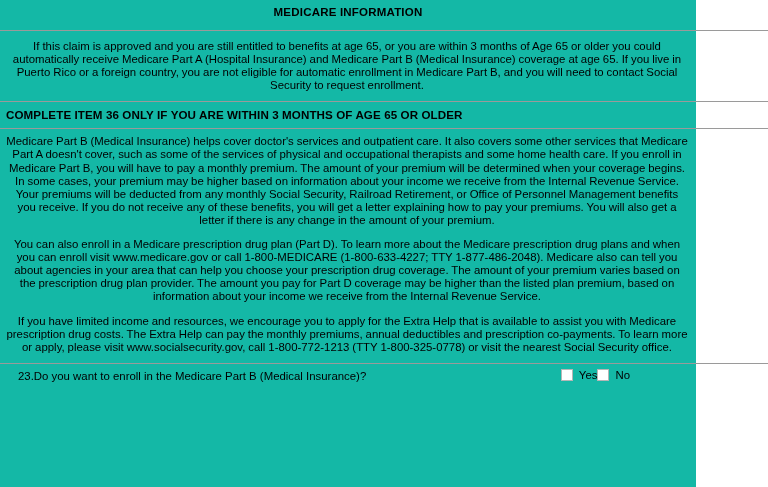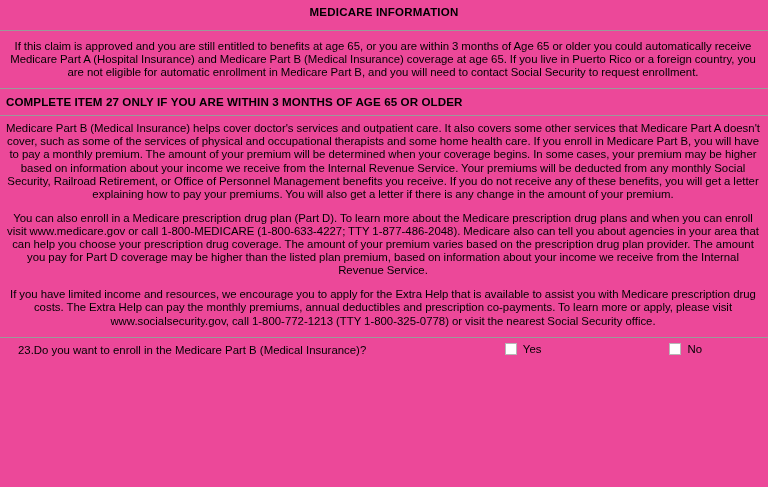--- a/index.html
+++ b/index.html
@@ -9,25 +9,25 @@
   }
   body {
     width: 768px;
     height: 487px;
     font-family: "Liberation Sans", sans-serif;
     color: #000000;
     overflow: hidden;
     position: relative;
   }
   .page {
-    width: 768px;
+    width: 696px;
     height: 487px;
     box-sizing: border-box;
     position: relative;
-    background: #ec4899;
+    background: #14b8a6;
   }
   .doc-title {
     text-align: center;
     font-weight: bold;
     font-size: 11.5px;
     letter-spacing: 0.2px;
     padding-top: 5px;
     line-height: 14px;
   }
   .rule {
@@ -72,21 +72,21 @@
     margin-left: auto;
     display: flex;
     align-items: center;
     padding-right: 60px;
   }
   .answer-group {
     display: flex;
     align-items: center;
     gap: 6px;
   }
-  .answer-group + .answer-group { margin-left: 128px; }
+  .answer-group + .answer-group { }
   .checkbox {
     width: 12px;
     height: 12px;
     border: 1px solid #b6b6b6;
     background: #ffffff;
     box-sizing: border-box;
     display: inline-block;
     flex: 0 0 auto;
   }
   .answer-label {
@@ -104,21 +104,21 @@
   <hr class="rule rule-top">
 
   <div class="body-text para-intro">If this claim is approved and you are still entitled to benefits at age 65, or you are within 3 months of Age 65 or older you could automatically receive Medicare Part A (Hospital Insurance) and Medicare Part B (Medical Insurance) coverage at age 65. If you live in Puerto Rico or a foreign country, you are not eligible for automatic enrollment in Medicare Part B, and you will need to contact Social Security to request enrollment.</div>
 
   <div class="spacer-sm"></div>
 
   <hr class="rule rule-mid">
 
   <div class="spacer-xs"></div>
 
-  <div class="section-head">COMPLETE ITEM 27 ONLY IF YOU ARE WITHIN 3 MONTHS OF AGE 65 OR OLDER</div>
+  <div class="section-head">COMPLETE ITEM 36 ONLY IF YOU ARE WITHIN 3 MONTHS OF AGE 65 OR OLDER</div>
 
   <div class="spacer-xs"></div>
 
   <hr class="rule rule-mid">
 
   <div class="spacer-xs"></div>
 
   <div class="body-text">Medicare Part B (Medical Insurance) helps cover doctor's services and outpatient care. It also covers some other services that Medicare Part A doesn't cover, such as some of the services of physical and occupational therapists and some home health care. If you enroll in Medicare Part B, you will have to pay a monthly premium. The amount of your premium will be determined when your coverage begins. In some cases, your premium may be higher based on information about your income we receive from the Internal Revenue Service. Your premiums will be deducted from any monthly Social Security, Railroad Retirement, or Office of Personnel Management benefits you receive. If you do not receive any of these benefits, you will get a letter explaining how to pay your premiums. You will also get a letter if there is any change in the amount of your premium.</div>
 
   <div class="spacer-para"></div>

